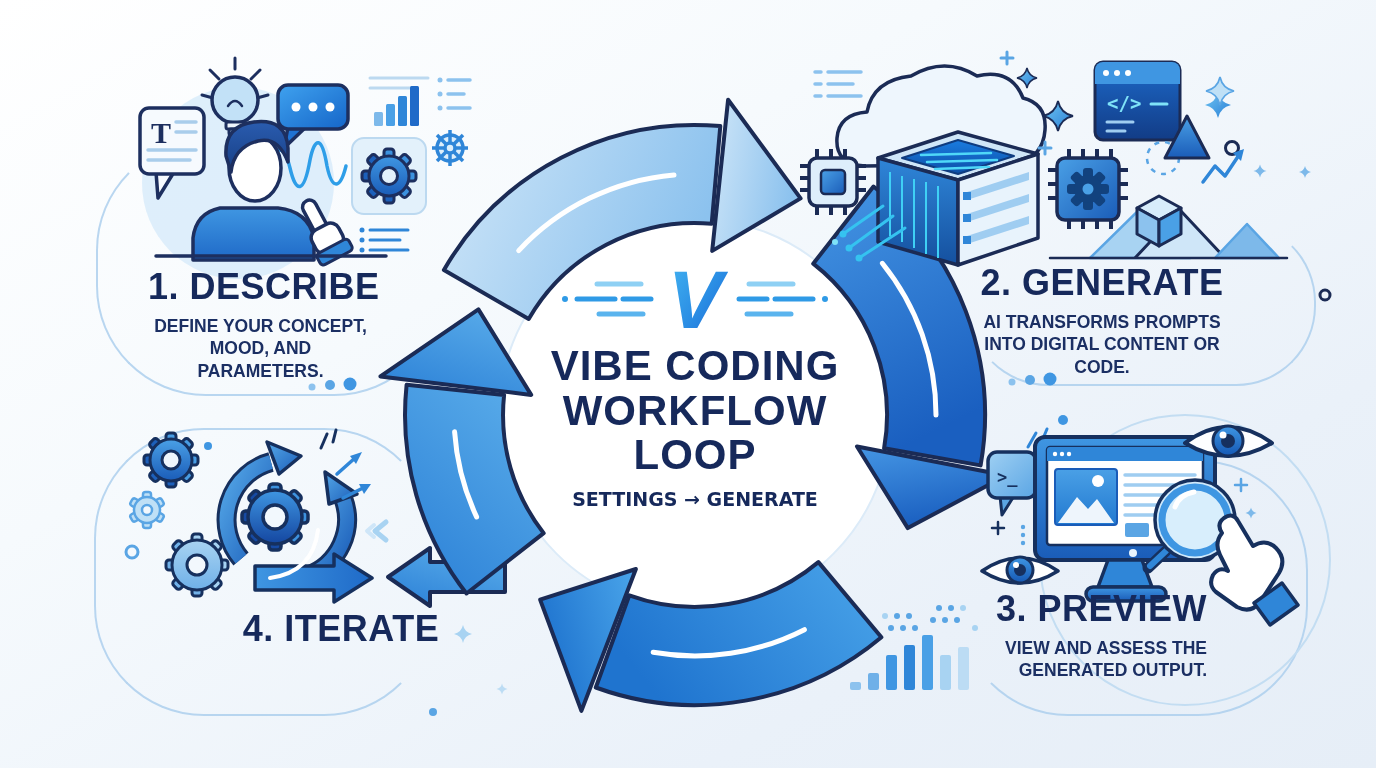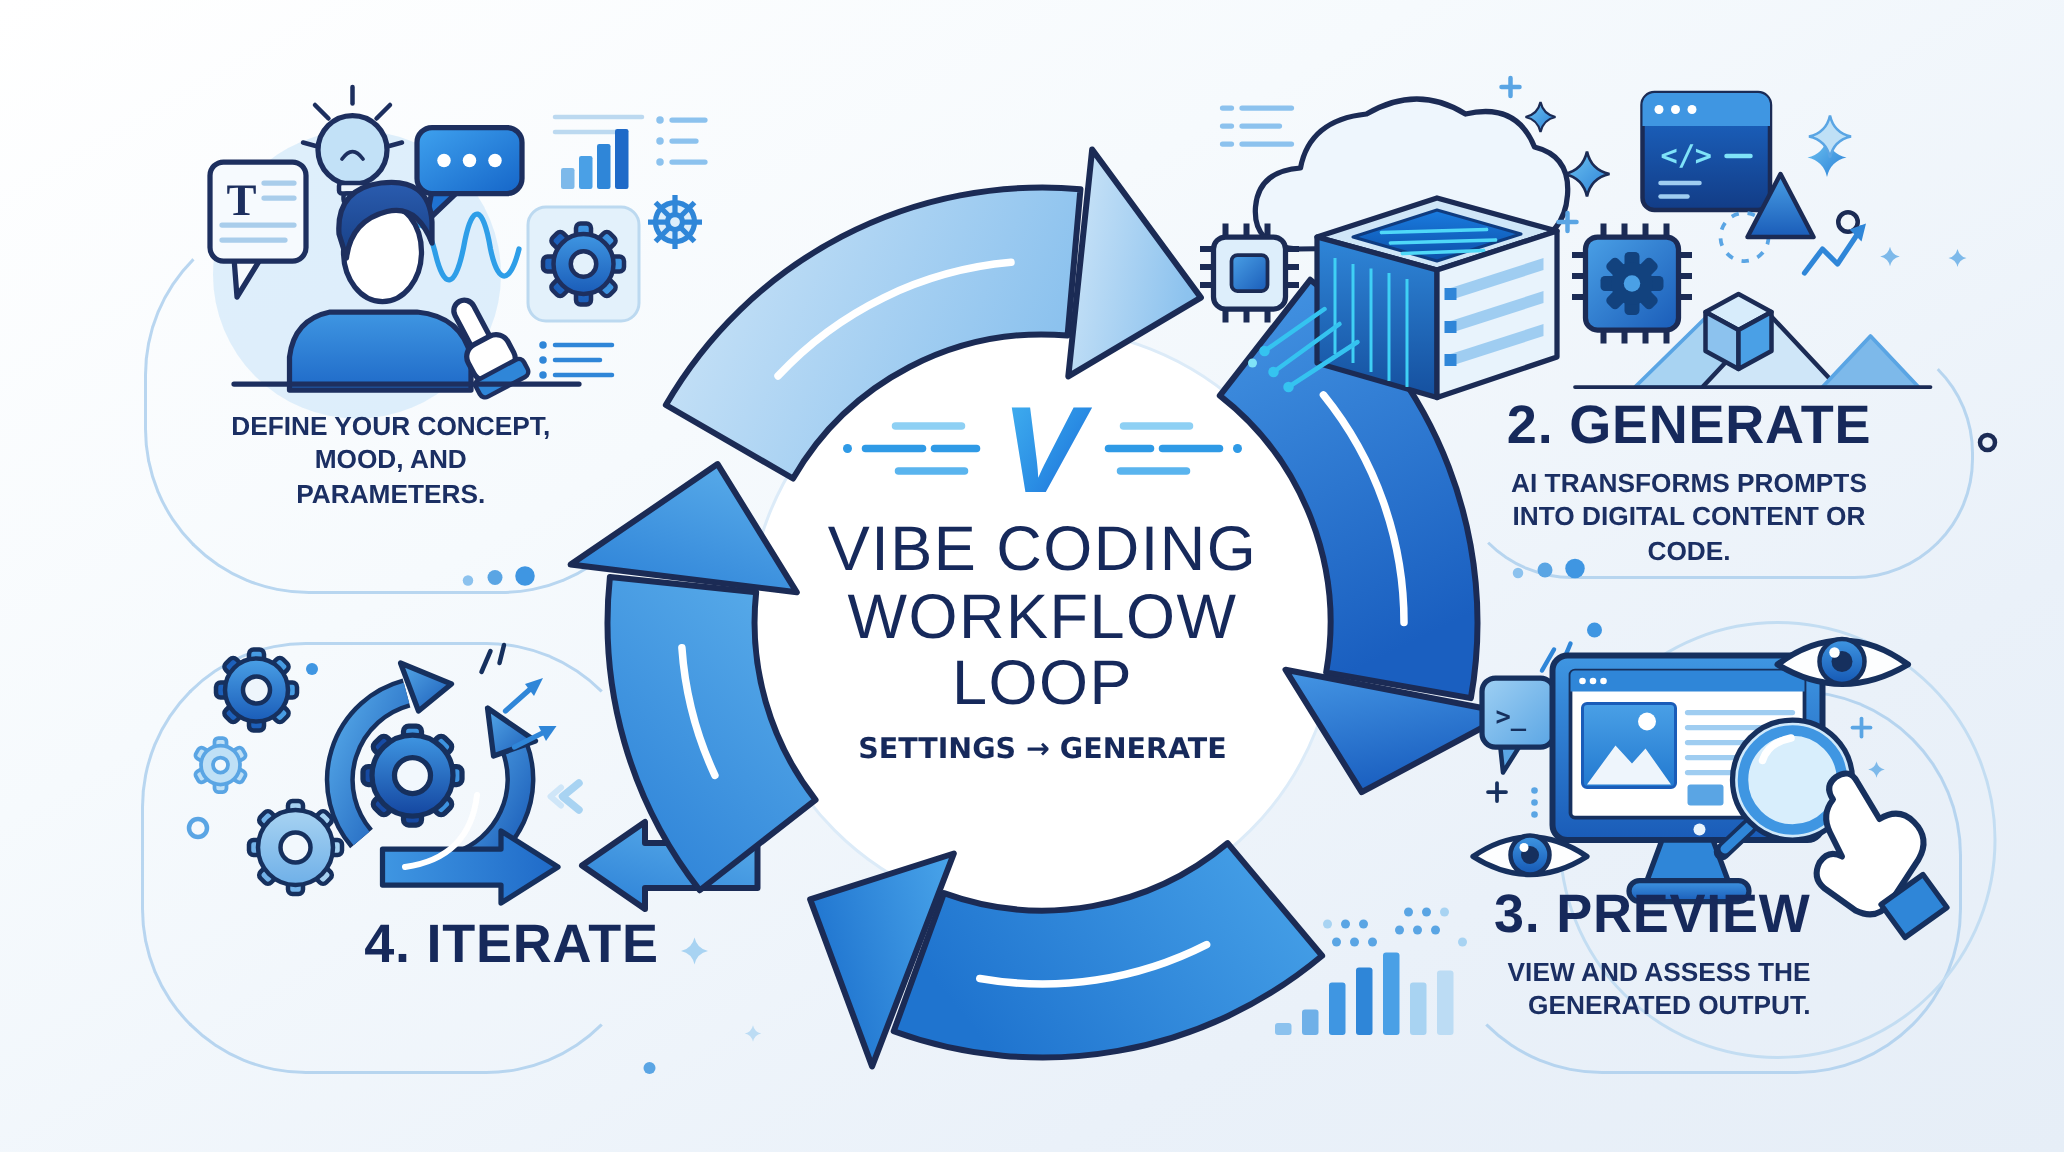--- a/index.html
+++ b/index.html
@@ -7,28 +7,28 @@
          background:linear-gradient(150deg,#ffffff 0%,#f6fafd 35%,#eaf1f9 75%,#e6eef7 100%);
          font-family:"Liberation Sans",sans-serif;}
   .card{position:absolute;border:2.5px solid transparent;border-radius:110px;opacity:.85;}
   .card.tl{left:96px;top:140px;width:344px;height:252px;border-left-color:#aed0ee;border-bottom-color:#aed0ee;}
   .card.tr{left:968px;top:222px;width:344px;height:160px;border-radius:80px;border-right-color:#aed0ee;border-bottom-color:#aed0ee;}
   .card.bl{left:94px;top:428px;width:336px;height:284px;border-top-color:#aed0ee;border-left-color:#aed0ee;border-bottom-color:#aed0ee;}
   .card.br{left:958px;top:460px;width:346px;height:252px;border-top-color:#aed0ee;border-right-color:#aed0ee;border-bottom-color:#aed0ee;}
   svg{position:absolute;overflow:visible;}
   #ring{left:0;top:0;}
   .center-col{position:absolute;left:515px;top:256px;width:360px;text-align:center;z-index:30;}
-  .center-title{font-size:42px;line-height:1.06;font-weight:400;letter-spacing:1px;color:#16295b;margin-top:4px;}
+  .center-title{font-size:42px;line-height:1.06;font-weight:700;letter-spacing:1px;color:#16295b;margin-top:4px;}
   .center-sub{font-family:"DejaVu Sans","Liberation Sans",sans-serif;font-size:19px;line-height:1.25;font-weight:700;color:#16295b;margin-top:10px;}
   .step{position:absolute;z-index:31;color:#16295b;}
   .step h2{margin:0;font-size:36px;font-weight:700;letter-spacing:.5px;white-space:nowrap;color:#16295b;}
   .step p{margin:7px 0 0 0;font-size:17.5px;font-weight:700;line-height:1.28;color:#1b2f63;}
   .step.centered{text-align:center;}
   .step.describe{left:148px;top:266px;width:225px;}
-  .step.generate{left:1001px;top:262px;width:250px;text-align:center;}
+  .step.generate{left:977px;top:262px;width:250px;text-align:center;}
   .step.preview{left:995px;top:588px;width:212px;text-align:right;}
   .step.iterate{left:190px;top:608px;width:302px;text-align:center;}
 </style>
 </head>
 <body>
 
 <div class="stage">
 
   <div class="card tl"></div>
   <div class="card tr"></div>
@@ -583,20 +583,21 @@
       <div>VIBE CODING</div>
       <div>WORKFLOW</div>
       <div>LOOP</div>
     </div>
     <div class="center-sub">
       <div>SETTINGS → GENERATE</div>
     </div>
   </div>
 
   <div class="step describe centered">
+    <h2>1. DESCRIBE</h2>
     <p>DEFINE YOUR CONCEPT, MOOD, AND PARAMETERS.</p>
   </div>
   <div class="step generate centered">
     <h2>2. GENERATE</h2>
     <p>AI TRANSFORMS PROMPTS INTO DIGITAL CONTENT OR CODE.</p>
   </div>
   <div class="step preview centered">
     <h2>3. PREVIEW</h2>
     <p>VIEW AND ASSESS THE GENERATED OUTPUT.</p>
   </div>

